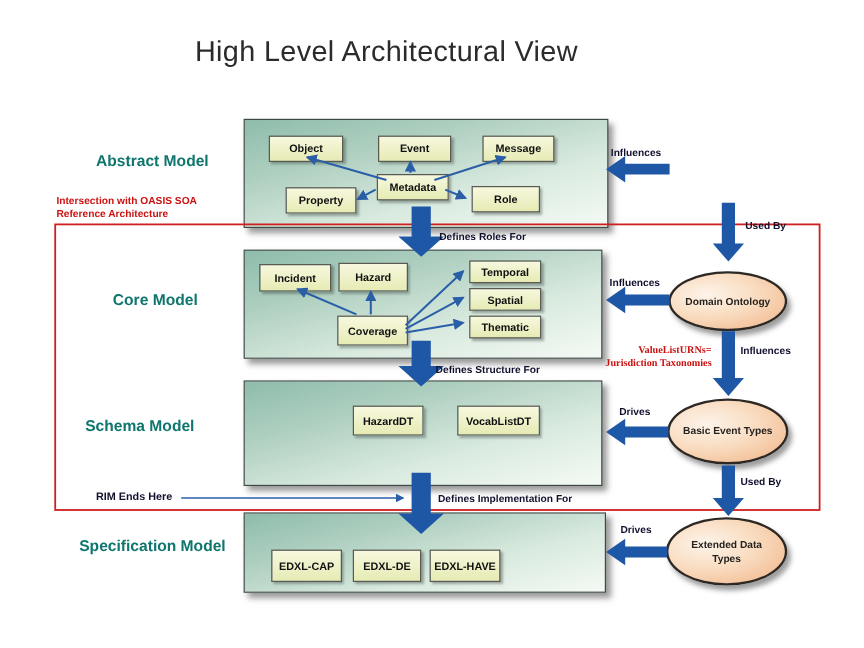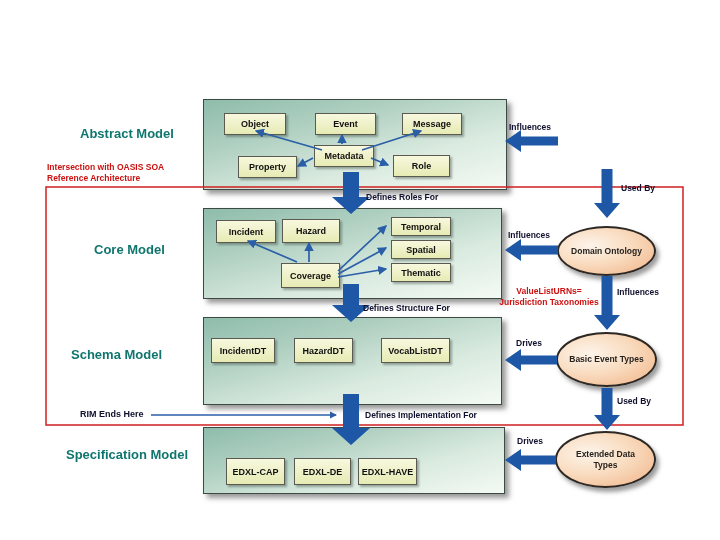--- a/index.html
+++ b/index.html
@@ -25,20 +25,21 @@
   .edge-label{position:absolute;font-size:8.5px;font-weight:bold;color:#10102e;white-space:nowrap;}
   .red-note{position:absolute;font-size:8.5px;font-weight:bold;color:#cc1111;line-height:1.25;}
   .rim-note{position:absolute;font-size:9px;font-weight:bold;color:#10102e;white-space:nowrap;}
   .overlay{position:absolute;left:0;top:0;width:720px;height:540px;pointer-events:none;}
 </style>
 </head>
 <body>
 
 <div class="slide">
 
+  <h1 class="title">High Level Architectural View</h1>
 
   <div class="model-label" style="left:80px;top:126px;">Abstract Model</div>
   <div class="model-label" style="left:94px;top:242px;">Core Model</div>
   <div class="model-label" style="left:71px;top:347px;">Schema Model</div>
   <div class="model-label" style="left:66px;top:447px;">Specification Model</div>
 
   <div class="panel" style="left:203px;top:99px;width:302px;height:89px;">
     <div class="box" style="left:20px;top:13px;width:60px;height:20px;">Object</div>
     <div class="box" style="left:111px;top:13px;width:59px;height:20px;">Event</div>
     <div class="box" style="left:198px;top:13px;width:58px;height:20px;">Message</div>
@@ -50,21 +51,20 @@
   <div class="panel" style="left:203px;top:208px;width:297px;height:89px;">
     <div class="box" style="left:12px;top:11px;width:58px;height:21px;">Incident</div>
     <div class="box" style="left:78px;top:10px;width:56px;height:22px;">Hazard</div>
     <div class="box" style="left:187px;top:8px;width:58px;height:17px;">Temporal</div>
     <div class="box" style="left:187px;top:31px;width:58px;height:17px;">Spatial</div>
     <div class="box" style="left:187px;top:54px;width:58px;height:17px;">Thematic</div>
     <div class="box" style="left:77px;top:54px;width:57px;height:23px;">Coverage</div>
   </div>
 
   <div class="panel" style="left:203px;top:317px;width:297px;height:86px;">
-    <div class="box" style="left:7px;top:20px;width:62px;height:23px;">IncidentDT</div>
     <div class="box" style="left:90px;top:20px;width:57px;height:23px;">HazardDT</div>
     <div class="box" style="left:177px;top:20px;width:67px;height:23px;">VocabListDT</div>
   </div>
 
   <div class="panel" style="left:203px;top:427px;width:300px;height:65px;">
     <div class="box" style="left:22px;top:30px;width:57px;height:25px;">EDXL-CAP</div>
     <div class="box" style="left:90px;top:30px;width:55px;height:25px;">EDXL-DE</div>
     <div class="box" style="left:154px;top:30px;width:57px;height:25px;">EDXL-HAVE</div>
   </div>
 
@@ -121,20 +121,20 @@
   <div class="edge-label" style="left:508px;top:230px;">Influences</div>
   <div class="edge-label" style="left:617px;top:287px;">Influences</div>
   <div class="edge-label" style="left:516px;top:338px;">Drives</div>
   <div class="edge-label" style="left:617px;top:396px;">Used By</div>
   <div class="edge-label" style="left:517px;top:436px;">Drives</div>
 
   <div class="red-note" style="left:47px;top:162px;">
     <div>Intersection with OASIS SOA</div>
     <div>Reference Architecture</div>
   </div>
-  <div class="red-note" style="left:490px;top:286px;width:118px;text-align:center;">
+  <div class="red-note" style="left:475px;top:286px;width:118px;text-align:right;font-family:Liberation Serif, serif;">
     <div>ValueListURNs=</div>
     <div>Jurisdiction Taxonomies</div>
   </div>
 
   <div class="rim-note" style="left:80px;top:409px;">RIM Ends Here</div>
 
 </div>
 
 </body></html>

